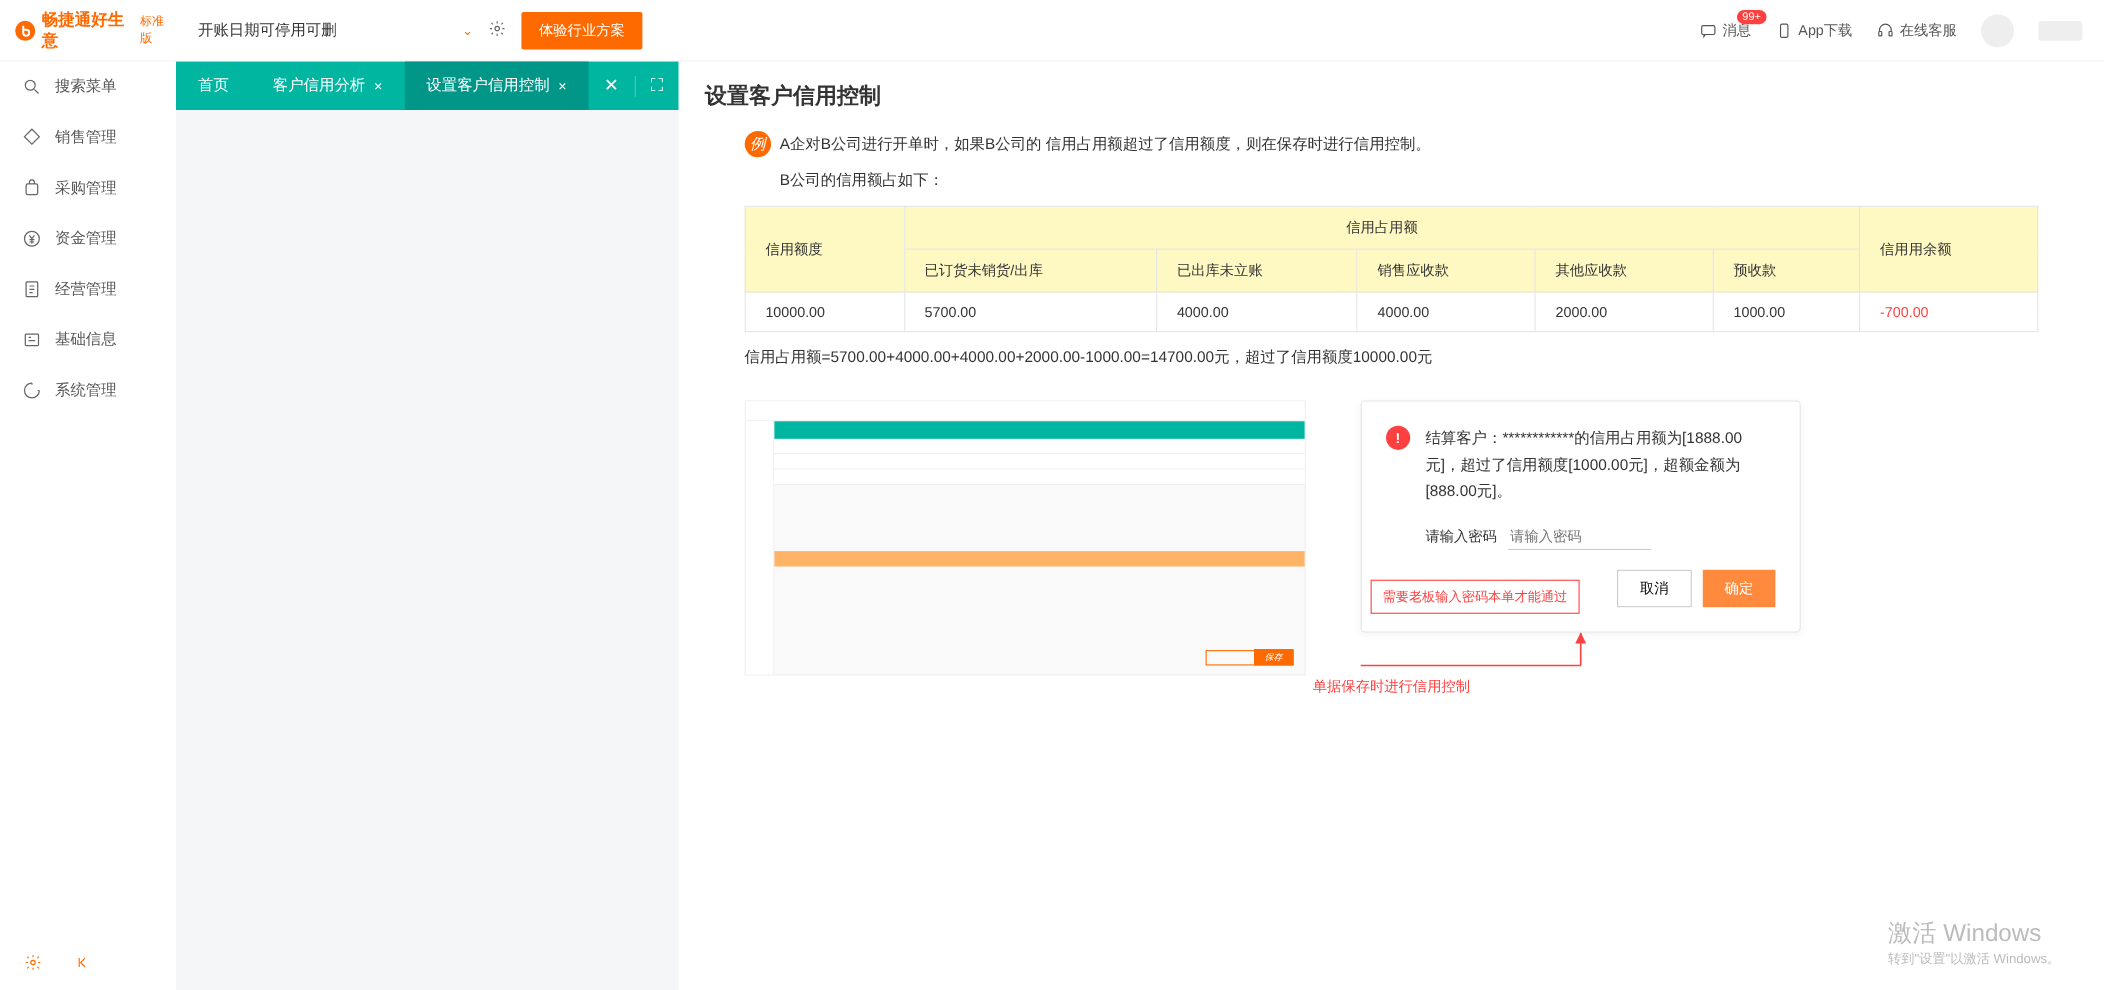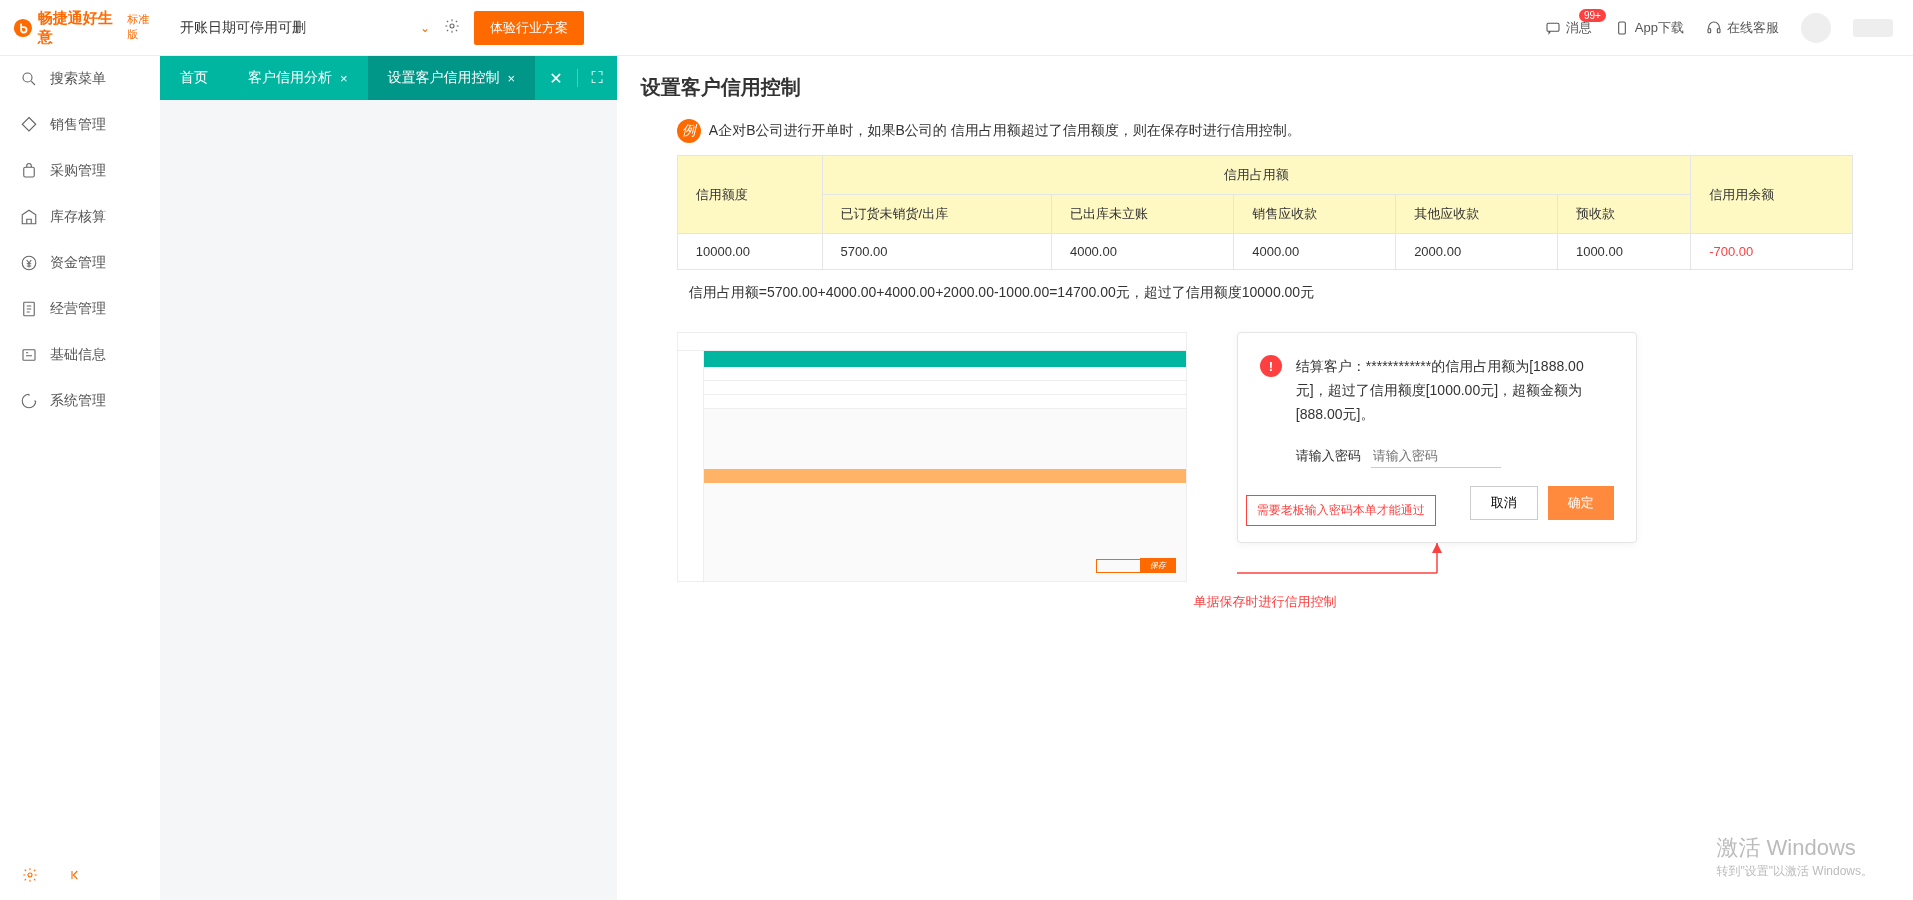--- a/index.html
+++ b/index.html
@@ -43,21 +43,21 @@
 .inner { background: #fff; padding: 0 60px 40px 60px; }
 .example-badge { width: 24px; height: 24px; background: #ff6a00; color: #fff; border-radius: 50%; display: inline-flex; align-items: center; justify-content: center; font-size: 14px; margin-right: 8px; font-style: italic; }
 .example-line { display: flex; align-items: center; font-size: 14px; margin-bottom: 12px; }
 .sub-line { font-size: 14px; margin-bottom: 14px; padding-left: 32px; }
 
 .cred-table { border: 1px solid #e5e5e5; width: 100%; border-collapse: collapse; margin-bottom: 14px; }
 .cred-table th, .cred-table td { border: 1px solid #e5e5e5; padding: 10px 18px; text-align: left; font-size: 13px; font-weight: normal; }
 .cred-table th { background: #fef9c3; }
 .neg { color: #ff4040; }
 
-.formula { font-size: 14px; margin: 10px 0 30px 12px; }
+.formula { font-size: 14px; margin: 10px 0 30px 0; }
 
 .diagram-row { display: flex; gap: 50px; align-items: flex-start; }
 .thumb { width: 510px; height: 250px; background: #fafafa; border: 1px solid #eee; position: relative; font-size: 8px; color: #999; display: flex; flex-direction: column; }
 .thumb-top { height: 18px; background: #fff; border-bottom: 1px solid #eee; }
 .thumb-left { width: 26px; background: #fff; border-right: 1px solid #eee; }
 .thumb-body { flex: 1; display: flex; }
 .thumb-main { flex: 1; position: relative; font-style: italic; }
 .thumb-tabbar { height: 16px; background: #00b6a1; }
 .thumb-bar2 { height: 14px; background: #fff; border-bottom: 1px solid #eee; }
 .thumb-orange-row { height: 14px; background: #ffb366; margin-top: 60px; }
@@ -68,21 +68,21 @@
 .dlg-row1 { display: flex; gap: 14px; }
 .warn-circle { width: 22px; height: 22px; background: #ff4040; border-radius: 50%; color: #fff; display: flex; align-items: center; justify-content: center; font-weight: bold; flex-shrink: 0; }
 .dlg-text { font-size: 14px; line-height: 1.7; }
 .dlg-pw { display: flex; align-items: center; gap: 10px; margin: 18px 0 18px 36px; }
 .dlg-pw input { border: none; border-bottom: 1px solid #ccc; outline: none; font-size: 13px; width: 130px; padding: 4px 2px; }
 .dlg-note { position: absolute; border: 1px solid #ff4040; color: #ff4040; font-size: 12px; padding: 6px 10px; left: 8px; bottom: 16px; background: #fff; }
 .dlg-btns { display: flex; gap: 10px; justify-content: flex-end; }
 .btn-cancel { border: 1px solid #ccc; background: #fff; padding: 7px 20px; cursor: pointer; font-size: 13px; }
 .btn-ok { border: none; background: #ff8a3d; color: #fff; padding: 7px 20px; cursor: pointer; font-size: 13px; }
 
-.arrow-label { color: #ff4040; font-size: 13px; text-align: center; margin-top: 10px; }
+.arrow-label { color: #ff4040; font-size: 13px; text-align: center; }
 
 .watermark { position: absolute; right: 40px; bottom: 20px; color: #bbb; text-align: left; }
 .watermark .w1 { font-size: 22px; }
 .watermark .w2 { font-size: 12px; }
 
 svg.ic { width: 16px; height: 16px; stroke: currentColor; fill: none; stroke-width: 1.6; }
 </style>
 </head>
 <body>
 
@@ -155,27 +155,20 @@
     </div>
     <div class="side-item">
       <svg class="side-icon" viewBox="0 0 24 24">
           <rect x="5" y="7" width="14" height="13" rx="2"></rect>
           <path d="M9 7V5a3 3 0 0 1 6 0v2"></path>
         </svg>
       <span>采购管理</span>
     </div>
     <div class="side-item">
       <svg class="side-icon" viewBox="0 0 24 24">
-          <path d="M3 9l9-6 9 6v12H3z"></path>
-          <path d="M9 21v-6h6v6"></path>
-        </svg>
-      <span>库存核算</span>
-    </div>
-    <div class="side-item">
-      <svg class="side-icon" viewBox="0 0 24 24">
           <circle cx="12" cy="12" r="9"></circle>
           <path d="M9 8l3 4 3-4M9 13h6M9 16h6M12 12v6"></path>
         </svg>
       <span>资金管理</span>
     </div>
     <div class="side-item">
       <svg class="side-icon" viewBox="0 0 24 24">
           <rect x="5" y="3" width="14" height="18" rx="1"></rect>
           <path d="M9 8h6M9 12h6M9 16h4"></path>
         </svg>
@@ -226,20 +219,21 @@
     </div>
 
     <div class="content">
       <h1 class="page-title">设置客户信用控制</h1>
 
       <div class="inner">
         <div class="example-line">
           <span class="example-badge">例</span>
           <span>A企对B公司进行开单时，如果B公司的 信用占用额超过了信用额度，则在保存时进行信用控制。</span>
         </div>
+        <div class="sub-line">B公司的信用额占如下：</div>
 
         <table class="cred-table">
           <tbody>
               <tr>
             <th rowspan="2">信用额度</th>
             <th colspan="5" style="text-align:center">信用占用额</th>
             <th rowspan="2">信用用余额</th>
           </tr>
           <tr>
             <th>已订货未销货/出库</th>

